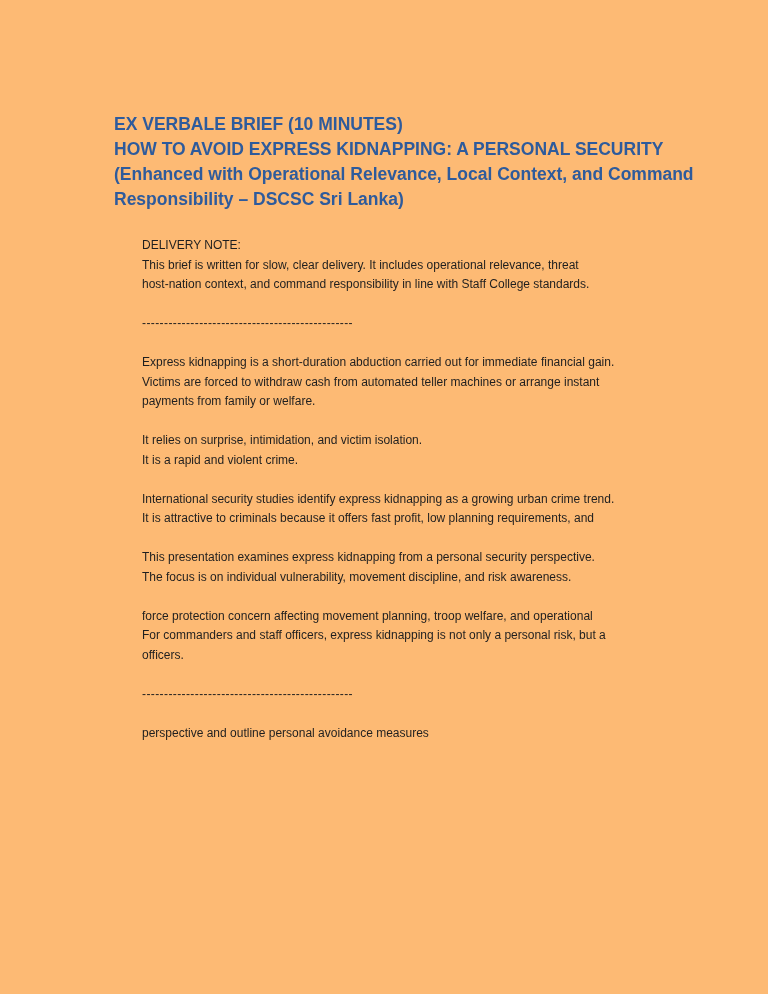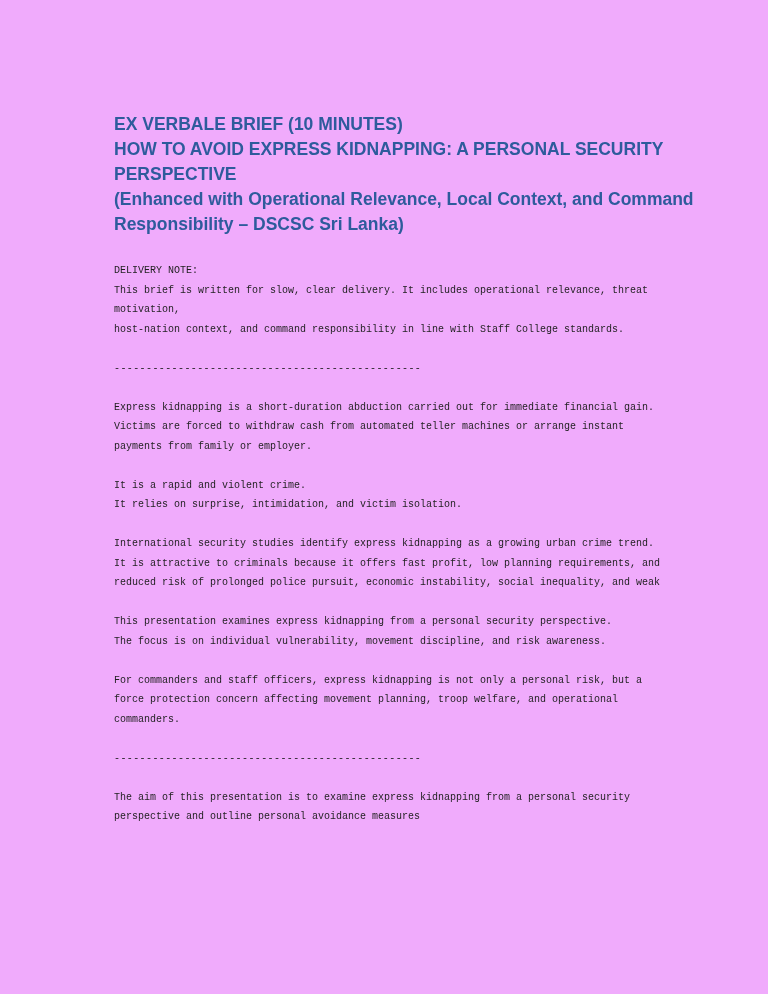--- a/index.html
+++ b/index.html
@@ -9,95 +9,92 @@
   }
   body {
     width: 768px;
     height: 994px;
     overflow: hidden;
   }
   .page {
     box-sizing: border-box;
     width: 768px;
     height: 994px;
-    background: #f0abfc;
+    background: #fdba74;
     padding: 112px 112px 0 114px;
   }
   .heading {
     font-family: "Liberation Sans", sans-serif;
     font-weight: bold;
     font-size: 17.5px;
     color: #2e5b9c;
     margin: 0 0 24px 0;
   }
   .h-line {
     line-height: 25px;
     white-space: pre;
   }
   .doc-body {
-    font-family: Liberation Mono, monospace;
-    font-size: 10px;
+    font-family: Liberation Sans, sans-serif;
+    font-size: 12px;
     color: #1f1f1f;
+    margin-left: 28px;
   }
   .para {
     margin: 0 0 19.5px 0;
   }
   .line {
     line-height: 19.5px;
     white-space: pre;
   }
   .divider .line {
     letter-spacing: 0.4px;
   }
 </style>
 </head>
 <body style="background: rgb(255, 255, 255);">
 
 <div class="page">
   <div class="heading" style="color: rgb(46, 91, 156);">
       <div class="h-line">EX VERBALE BRIEF (10 MINUTES)</div>
       <div class="h-line">HOW TO AVOID EXPRESS KIDNAPPING: A PERSONAL SECURITY</div>
-      <div class="h-line">PERSPECTIVE</div>
       <div class="h-line">(Enhanced with Operational Relevance, Local Context, and Command</div>
       <div class="h-line">Responsibility – DSCSC Sri Lanka)</div>
     </div>
   <div class="doc-body" style="color: rgb(31, 31, 31);">
       <div class="para">
         <div class="line">DELIVERY NOTE:</div>
         <div class="line">This brief is written for slow, clear delivery. It includes operational relevance, threat</div>
-        <div class="line">motivation,</div>
         <div class="line">host-nation context, and command responsibility in line with Staff College standards.</div>
       </div>
       <div class="para divider">
         <div class="line">------------------------------------------------</div>
       </div>
       <div class="para">
         <div class="line">Express kidnapping is a short-duration abduction carried out for immediate financial gain.</div>
         <div class="line">Victims are forced to withdraw cash from automated teller machines or arrange instant</div>
-        <div class="line">payments from family or employer.</div>
+        <div class="line">payments from family or welfare.</div>
       </div>
       <div class="para">
+        <div class="line">It relies on surprise, intimidation, and victim isolation.</div>
         <div class="line">It is a rapid and violent crime.</div>
-        <div class="line">It relies on surprise, intimidation, and victim isolation.</div>
       </div>
       <div class="para">
         <div class="line">International security studies identify express kidnapping as a growing urban crime trend.</div>
         <div class="line">It is attractive to criminals because it offers fast profit, low planning requirements, and</div>
-        <div class="line">reduced risk of prolonged police pursuit, economic instability, social inequality, and weak</div>
       </div>
       <div class="para">
         <div class="line">This presentation examines express kidnapping from a personal security perspective.</div>
         <div class="line">The focus is on individual vulnerability, movement discipline, and risk awareness.</div>
       </div>
       <div class="para">
+        <div class="line">force protection concern affecting movement planning, troop welfare, and operational</div>
         <div class="line">For commanders and staff officers, express kidnapping is not only a personal risk, but a</div>
-        <div class="line">force protection concern affecting movement planning, troop welfare, and operational</div>
-        <div class="line">commanders.</div>
+        <div class="line">officers.</div>
       </div>
       <div class="para divider">
         <div class="line">------------------------------------------------</div>
       </div>
       <div class="para">
-        <div class="line">The aim of this presentation is to examine express kidnapping from a personal security</div>
         <div class="line">perspective and outline personal avoidance measures</div>
       </div>
     </div>
 </div>
 
 </body></html>

